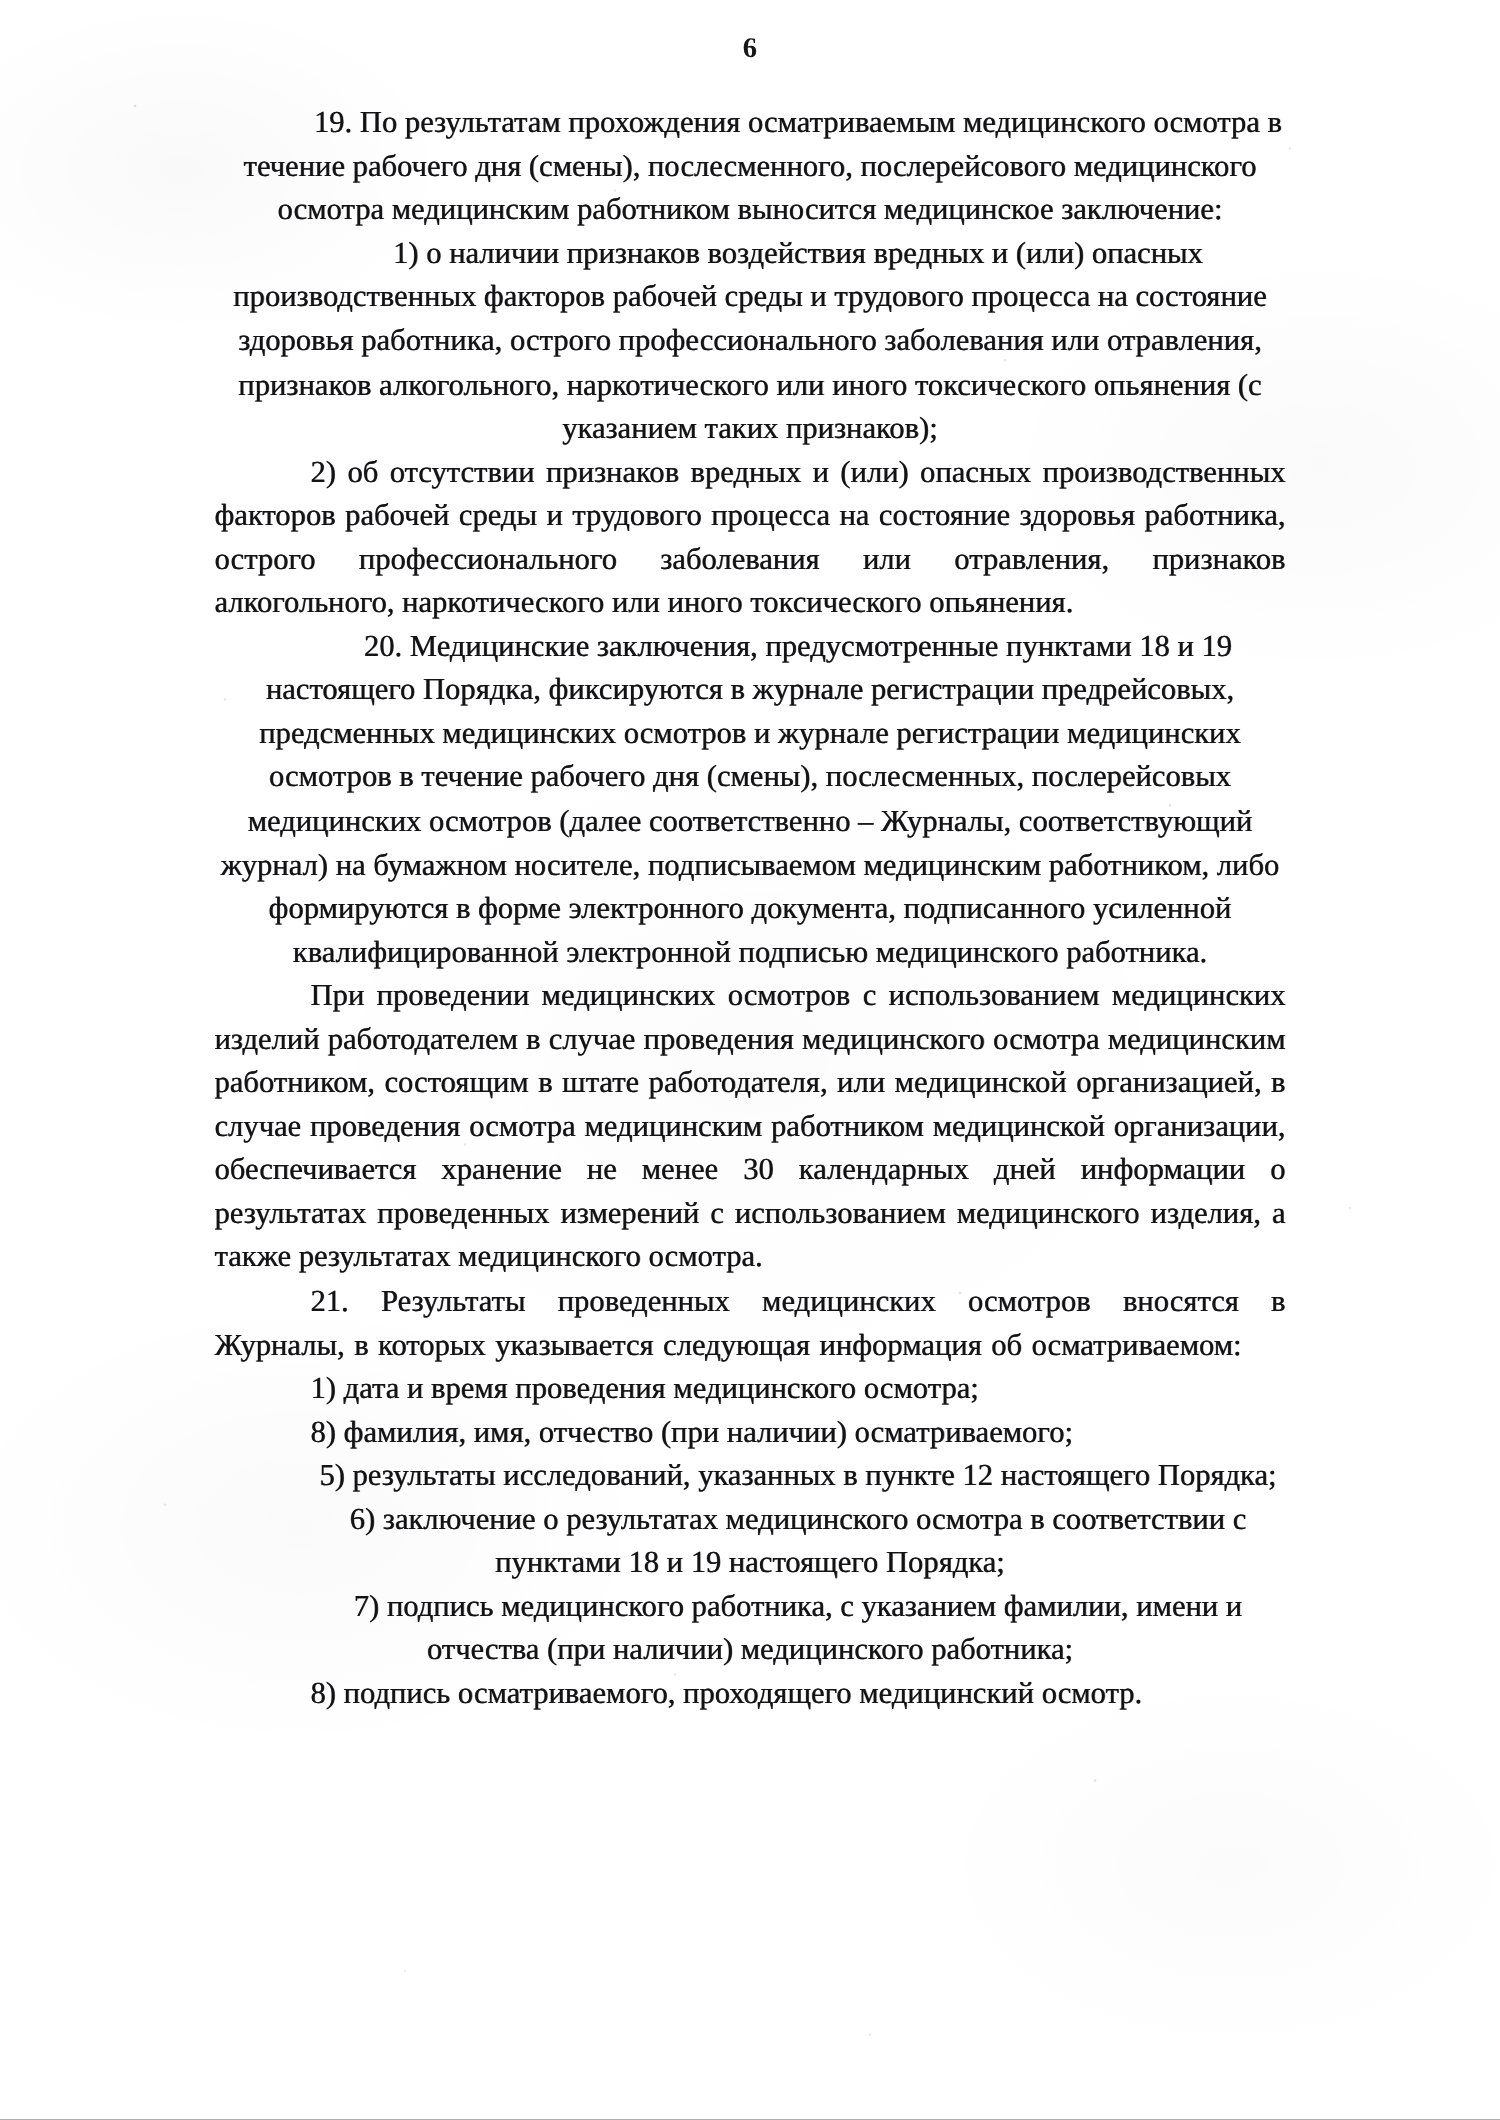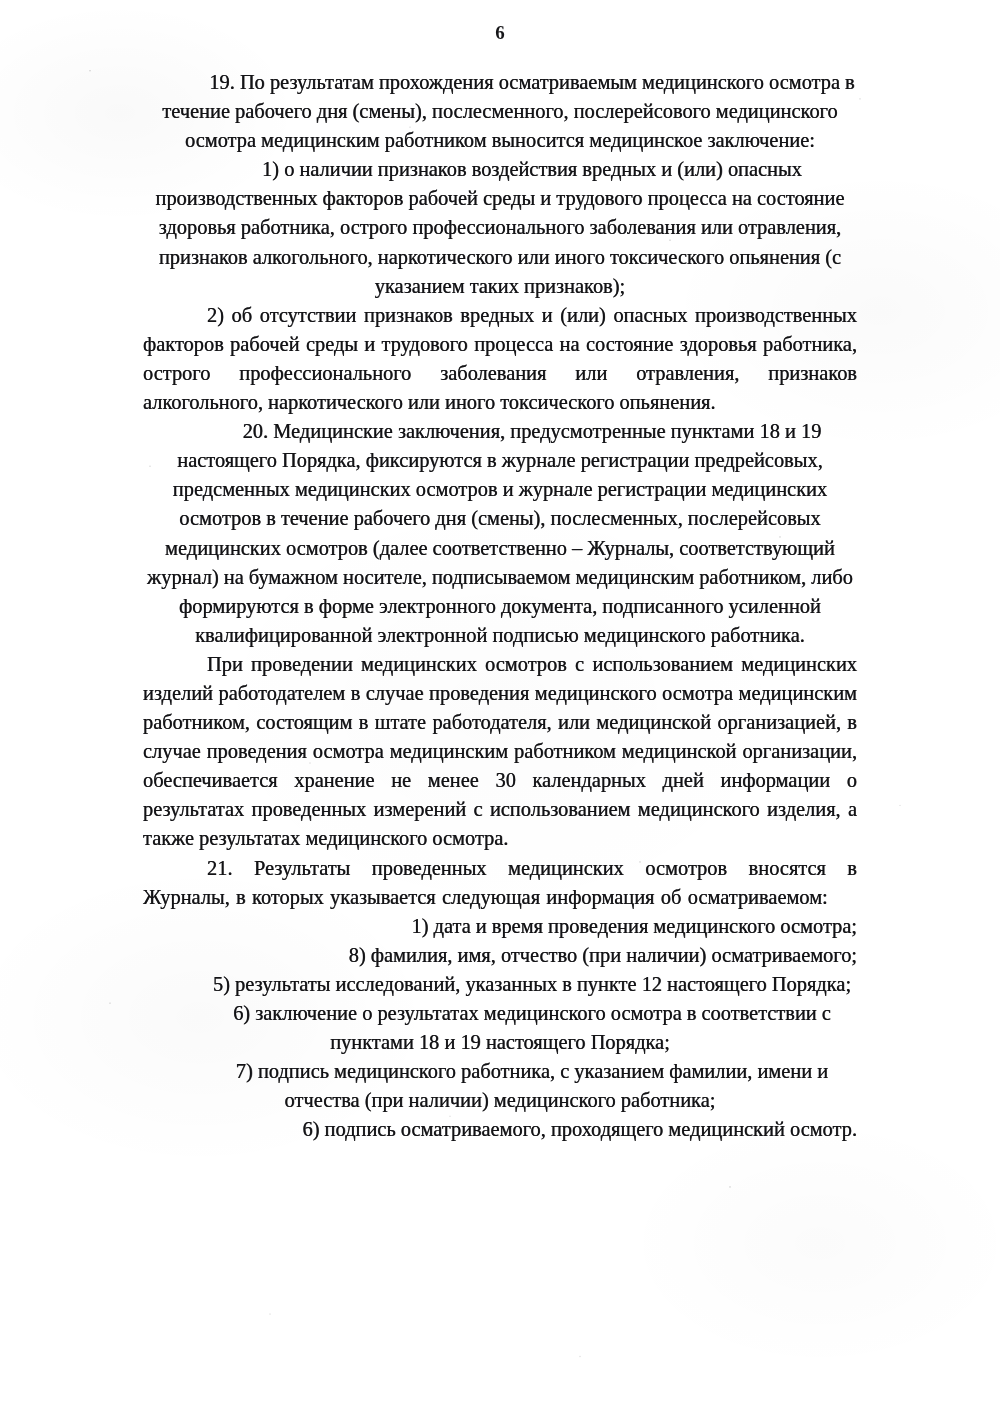--- a/index.html
+++ b/index.html
@@ -84,21 +84,21 @@
     text-shadow:
       0.35px 0 0 rgba(20,20,22,0.55),
       -0.25px 0 0 rgba(20,20,22,0.35),
       0 0.3px 0 rgba(20,20,22,0.30);
   }
 
   
   .body-text p.no-just { text-align: center; }
 
   
-  .body-text p.item { text-align: right; }
+  .body-text p.item { text-align: left; }
 
   
   .body-text p.wide {
     text-align: justify;
     word-spacing: 0.06em;
   }
 </style>
 </head>
 <body>
 
@@ -127,16 +127,16 @@
     <p class="item">8) фамилия, имя, отчество (при наличии) осматриваемого;</p>
 
 
 
     <p class="no-just">5) результаты исследований, указанных в пункте 12 настоящего Порядка;</p>
 
     <p class="no-just">6) заключение о результатах медицинского осмотра в соответствии с пунктами 18 и 19 настоящего Порядка;</p>
 
     <p class="no-just">7) подпись медицинского работника, с указанием фамилии, имени и отчества (при наличии) медицинского работника;</p>
 
-    <p class="item">6) подпись осматриваемого, проходящего медицинский осмотр.</p>
+    <p class="item">8) подпись осматриваемого, проходящего медицинский осмотр.</p>
 
   </div>
 </div>
 
 </body></html>

